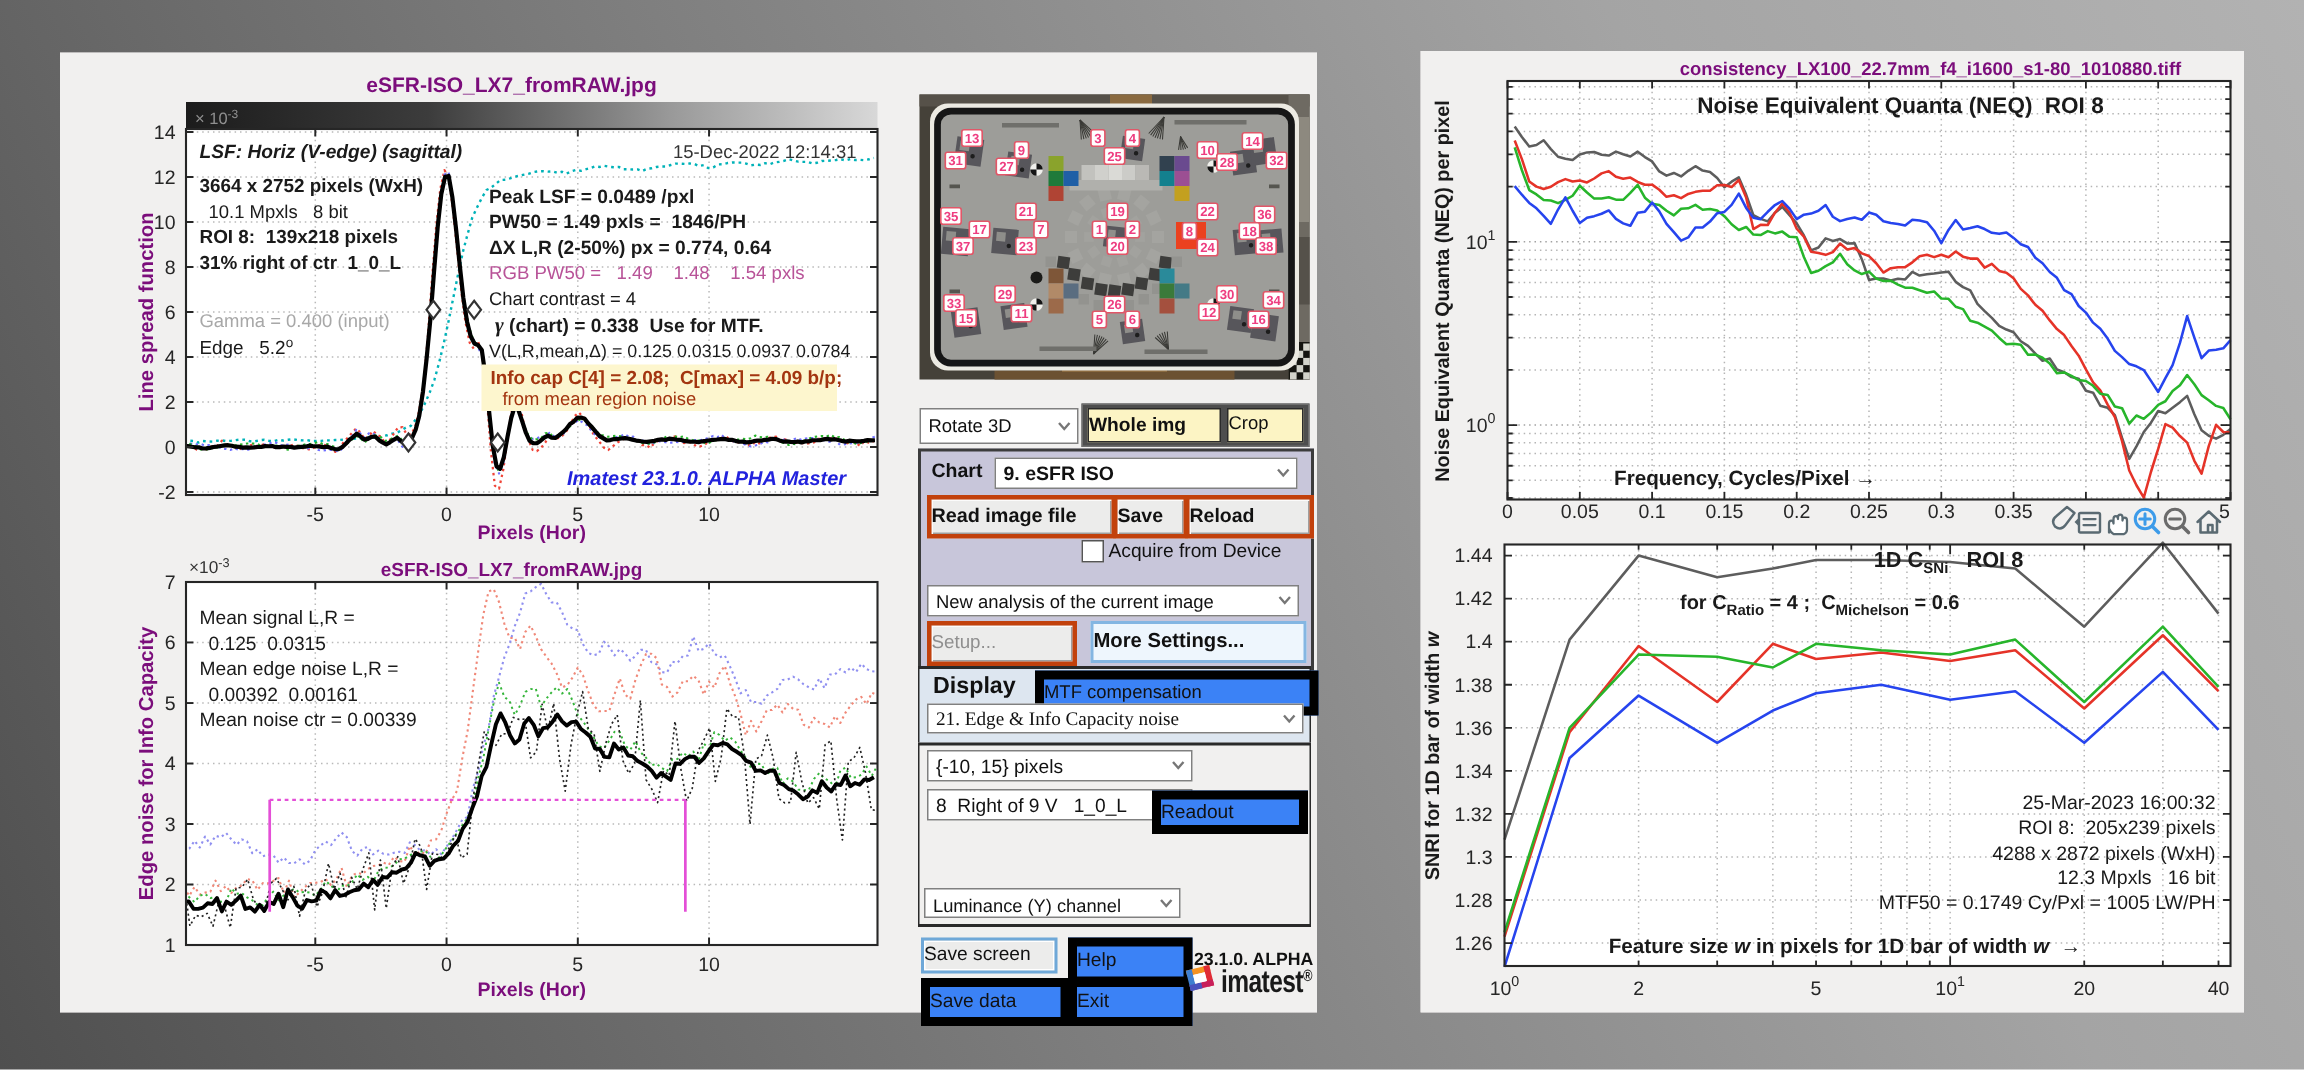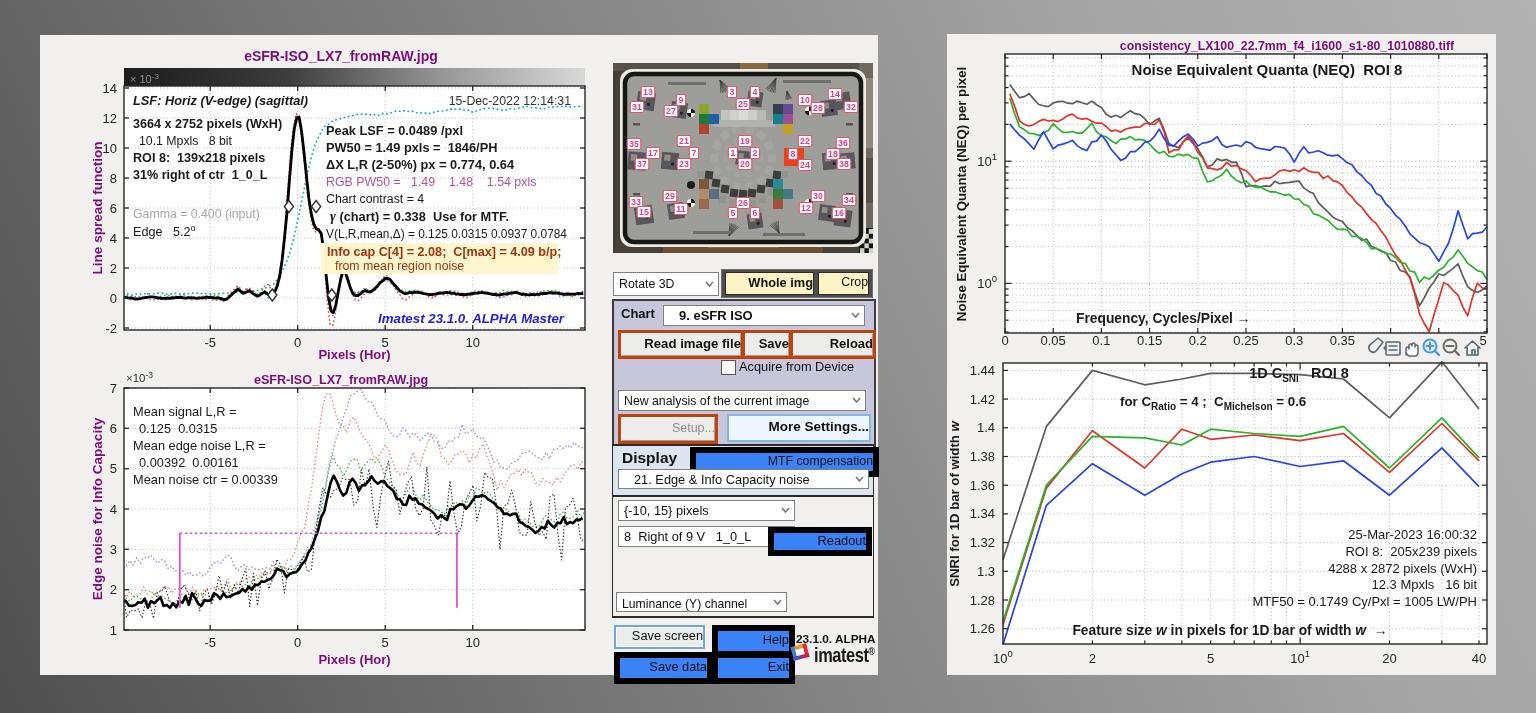--- a/index.html
+++ b/index.html
@@ -1,19 +1,19 @@
 <!DOCTYPE html>
 <html><head><meta charset="utf-8"><style>
 html,body{margin:0;padding:0;width:1536px;height:713px;overflow:hidden;}
 body{background:linear-gradient(65deg,#4f4f4f 0%,#7e7e7e 40%,#a4a4a4 75%,#b2b2b2 100%);
 font-family:"Liberation Sans",sans-serif;}
 .panel{position:absolute;background:#f1f0ef;}
 .dd{position:absolute;background:#fff;border:1px solid #808080;display:flex;align-items:center;color:#111;overflow:hidden;white-space:nowrap;}
 .chev{position:absolute;right:1px;top:1px;width:13px;background:#fff;display:flex;align-items:center;}
-.btn,.gbtn,.ybtn,.msbtn,.ssbtn{position:absolute;text-align:right;white-space:nowrap;overflow:hidden;}
+.btn,.gbtn,.ybtn,.msbtn,.ssbtn{position:absolute;text-align:left;white-space:nowrap;overflow:hidden;}
 .btn{background:#ececeb;border:3px solid #c2410c;box-shadow:inset 1px 1px 0 #fbfbfb,inset -1px -1px 0 #9f9f9f;}
 .gbtn{background:#3b82f6;border:6px solid #000000;}
 .ybtn{background:#fcf4c4;border:1px solid #2a2a2a;}
 .msbtn{background:#eef6fd;border:2px solid #84b6e2;}
 .ssbtn{background:#ececeb;border:2px solid #6fa8d8;box-shadow:inset 0 0 0 1px #fff;}
 </style></head>
 <body>
 <div class="panel" style="left:40px;top:35px;width:838px;height:640px;">
 <svg width="838" height="640" viewBox="0 0 838 640">
       <defs>
@@ -483,35 +483,35 @@
       </g>
     </svg>
 <div class="dd" style="left:573px;top:237px;width:104px;height:22px;">
       <span style="font-size:12.3px;padding-left:5px;">Rotate 3D</span>
       <span class="chev" style="height:20px;">
         <svg width="11" height="20" viewBox="0 0 11 20">
           <path d="M2 8 l3.5 4 3.5 -4" fill="none" stroke="#777" stroke-width="1.6"></path>
         </svg>
       </span>
     </div><div style="position:absolute;left:681px;top:234px;width:150px;height:27px;background:#4e4e4e;border:1px solid #6e6e6e;"></div><div class="ybtn" style="left:685px;top:237px;width:87px;height:21px;font-size:12.8px;font-weight:bold;color:#111;line-height:19px;">Whole img</div><div class="ybtn" style="left:778px;top:237px;width:49px;height:21px;font-size:12.3px;color:#111;line-height:19px;">Crop</div><div style="position:absolute;left:572px;top:264px;width:260px;height:144px;background:#c8c6da;border:2px solid #3c3c3c;"></div><div style="position:absolute;left:581px;top:271px;font-size:13px;font-weight:bold;color:#111;">Chart</div><div class="dd" style="left:623px;top:270px;width:200px;height:19px;">
-      <span style="font-weight:bold;font-size:13px;padding-left:15px;">9. eSFR ISO</span>
+      <span style="font-weight:bold;font-size:13px;padding-left:5px;">9. eSFR ISO</span>
       <span class="chev" style="height:17px;">
         <svg width="11" height="17" viewBox="0 0 11 17">
           <path d="M2 6 l3.5 4 3.5 -4" fill="none" stroke="#777" stroke-width="1.6"></path>
         </svg>
       </span>
     </div><div class="btn" style="left:578px;top:295px;width:120px;height:23px;font-size:13.2px;font-weight:bold;color:#111;line-height:21px;">Read image file</div><div class="btn" style="left:702px;top:295px;width:44px;height:23px;font-size:13px;font-weight:bold;color:#111;line-height:21px;">Save</div><div class="btn" style="left:750px;top:295px;width:80px;height:23px;font-size:13px;font-weight:bold;color:#111;line-height:21px;">Reload</div><div style="position:absolute;left:681px;top:325px;width:13px;height:13px;background:#fff;border:1px solid #555;"></div><div style="position:absolute;left:699px;top:324px;font-size:12.8px;color:#111;">Acquire from Device</div><div class="dd" style="left:578px;top:355px;width:246px;height:19px;">
       <span style="font-size:12.3px;padding-left:5px;">New analysis of the current image</span>
       <span class="chev" style="height:17px;">
         <svg width="11" height="17" viewBox="0 0 11 17">
           <path d="M2 6 l3.5 4 3.5 -4" fill="none" stroke="#777" stroke-width="1.6"></path>
         </svg>
       </span>
     </div><div class="btn" style="left:578px;top:379px;width:94px;height:24px;font-size:12.5px;color:#8f8f8f;line-height:22px;">Setup...</div><div class="msbtn" style="left:687px;top:379px;width:140px;height:24px;font-size:13.5px;font-weight:bold;color:#111;line-height:22px;">More Settings...</div><div style="position:absolute;left:572px;top:409px;width:260px;height:50px;background:#dde6f0;border:2px solid #2a2a2a;border-left-width:1px;border-right-width:1px;"></div><div style="position:absolute;left:582px;top:414px;font-size:15.5px;font-weight:bold;color:#111;">Display</div><div class="gbtn" style="left:650px;top:412px;width:177px;height:18px;font-size:12.3px;color:#111;line-height:16px;">MTF compensation</div><div class="dd" style="left:578px;top:434px;width:249px;height:18px;">
-      <span style="font-size:12.8px;padding-left:15px;">21. Edge &amp; Info Capacity noise</span>
+      <span style="font-size:12.8px;padding-left:5px;font-family:Liberation Serif, serif;">21. Edge &amp; Info Capacity noise</span>
       <span class="chev" style="height:16px;">
         <svg width="11" height="16" viewBox="0 0 11 16">
           <path d="M2 6 l3.5 4 3.5 -4" fill="none" stroke="#777" stroke-width="1.6"></path>
         </svg>
       </span>
     </div><div style="position:absolute;left:572px;top:460px;width:260px;height:119px;background:#f1f0ef;border:1px solid #2a2a2a;border-top-width:2px;border-bottom-width:2px;"></div><div class="dd" style="left:578px;top:465px;width:175px;height:19px;">
       <span style="font-size:12.8px;padding-left:5px;">{-10, 15} pixels</span>
       <span class="chev" style="height:17px;">
         <svg width="11" height="17" viewBox="0 0 11 17">
           <path d="M2 6 l3.5 4 3.5 -4" fill="none" stroke="#777" stroke-width="1.6"></path>

